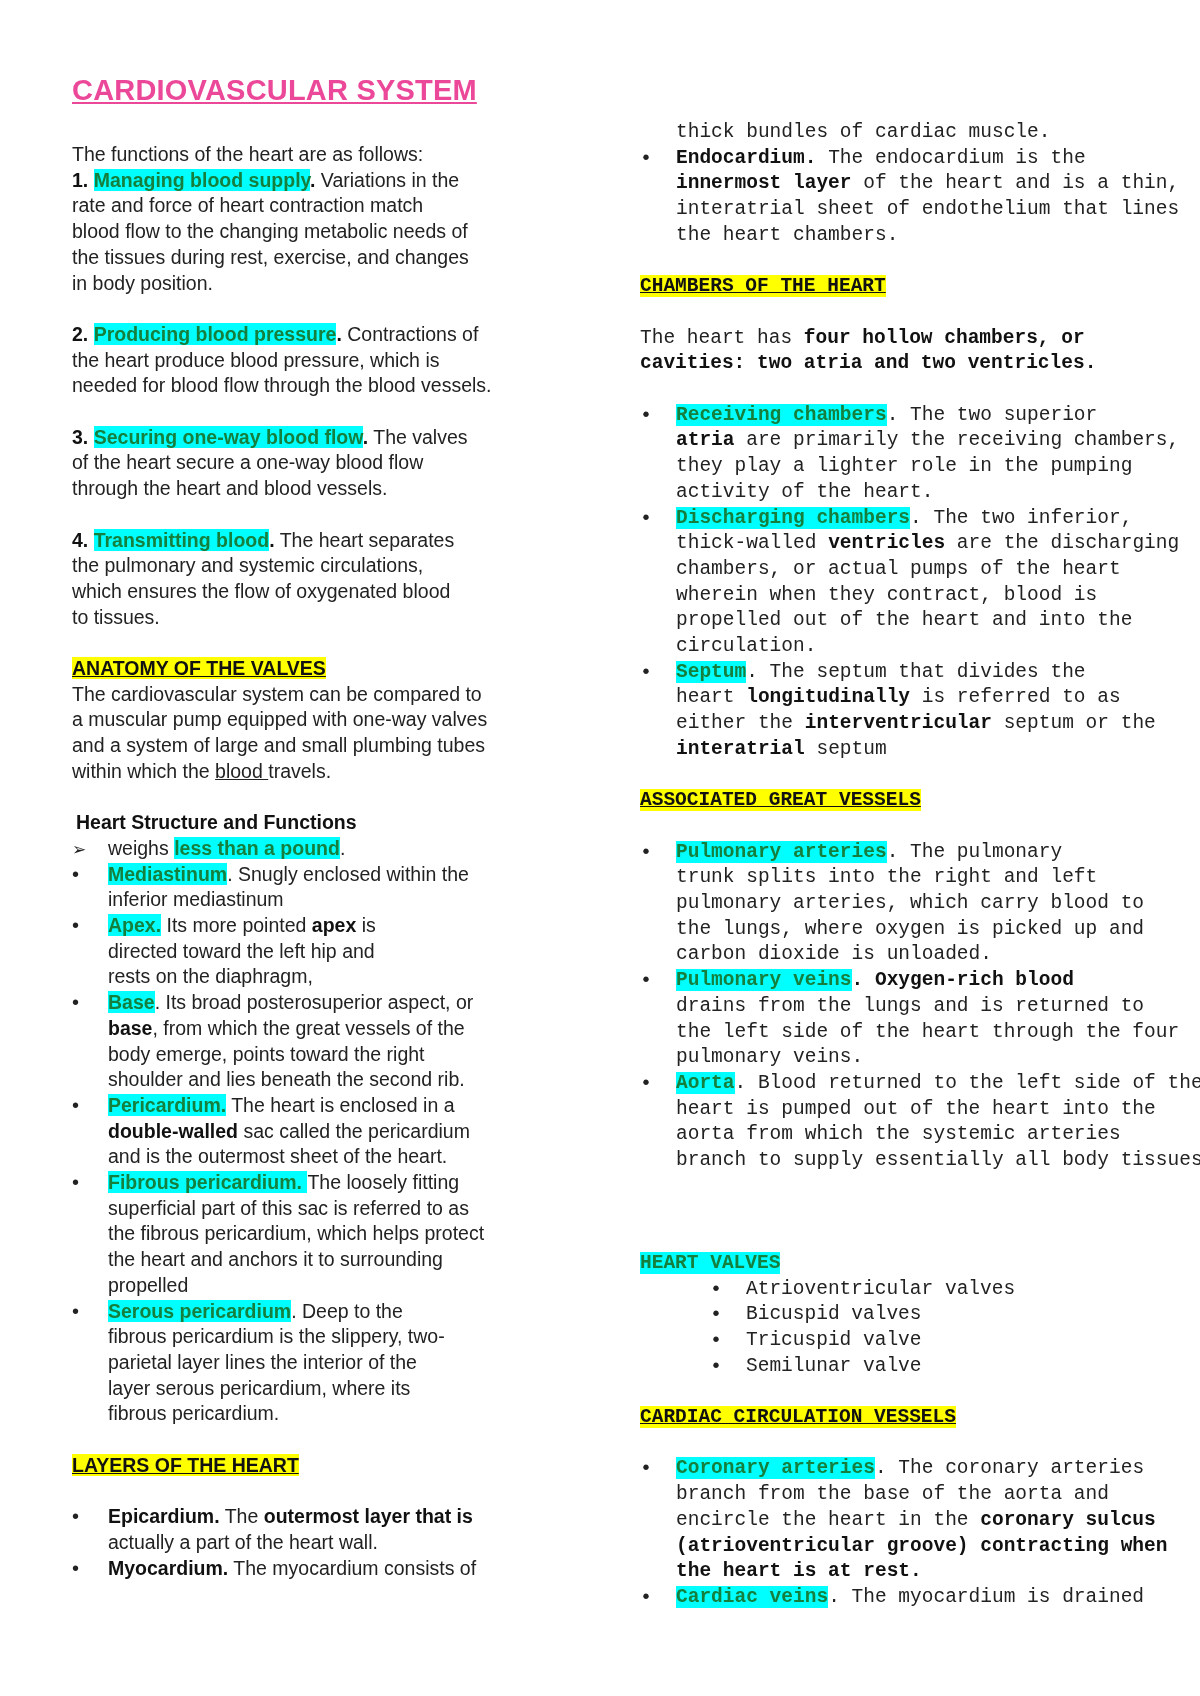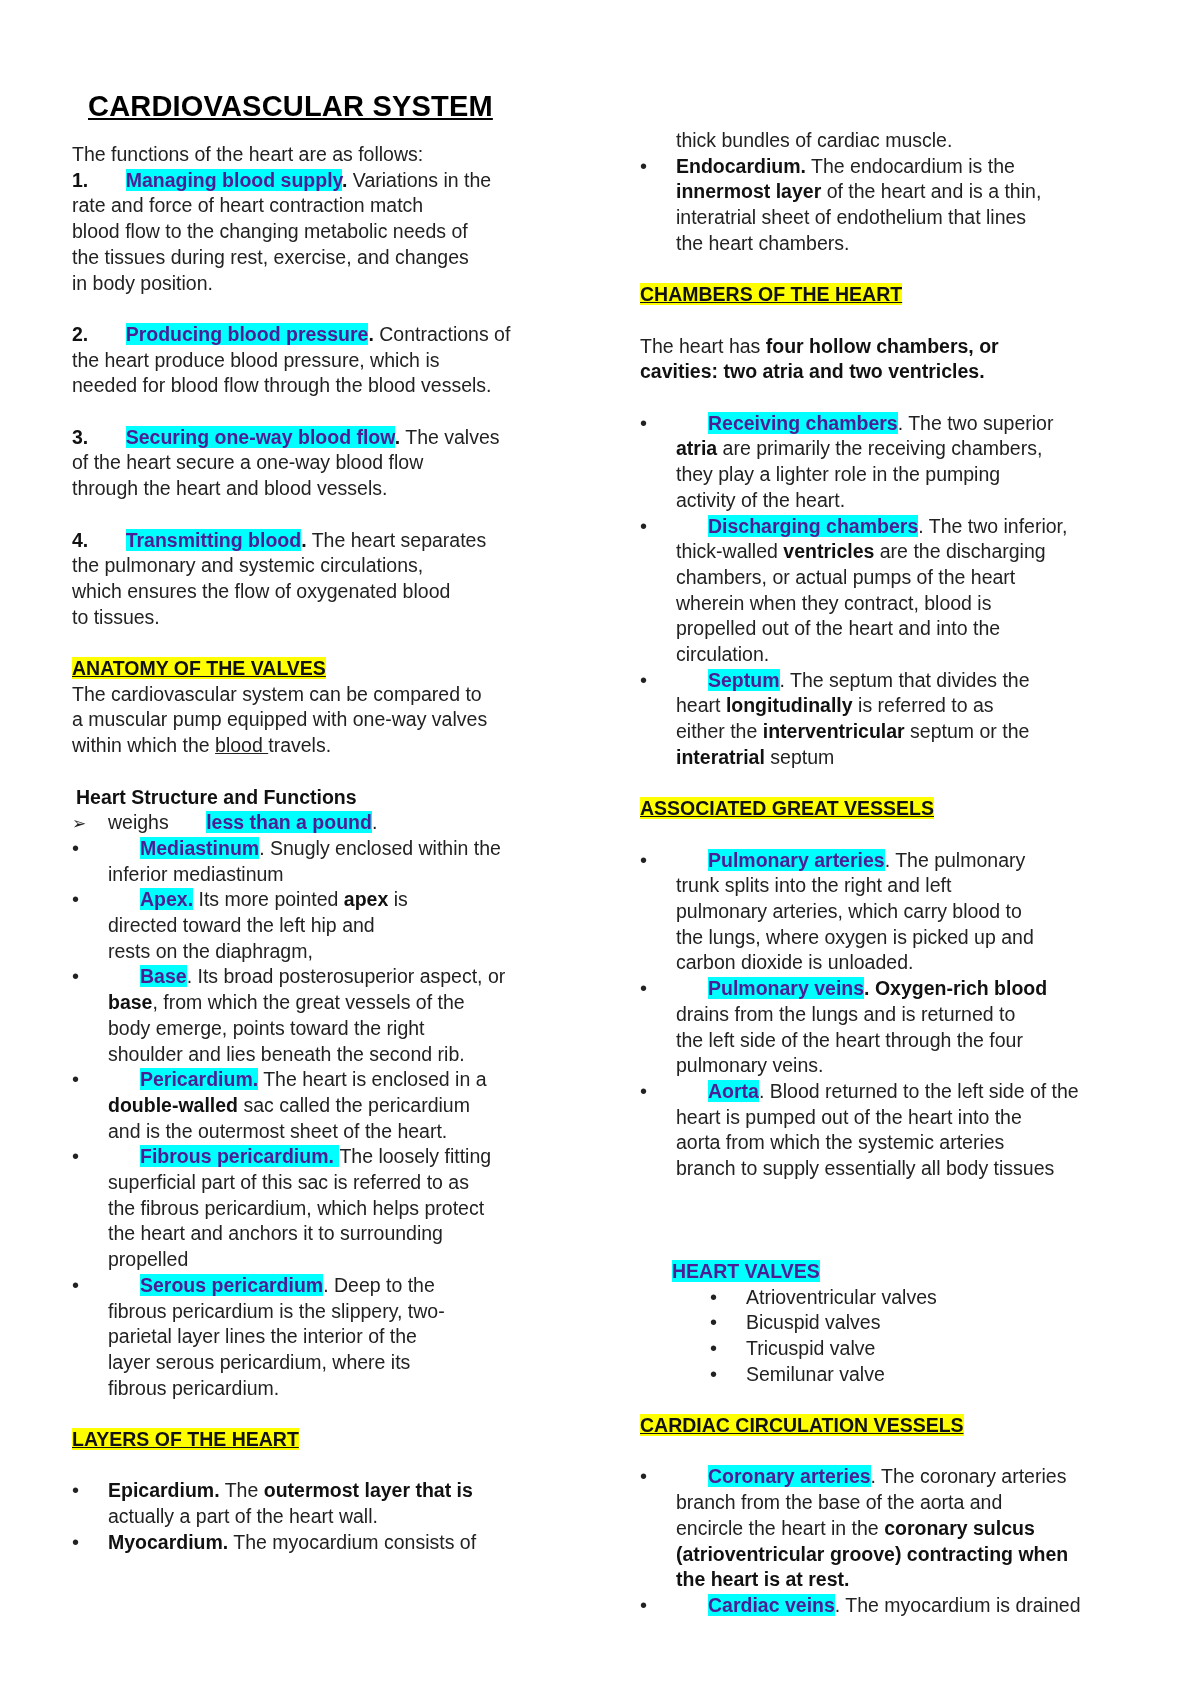--- a/index.html
+++ b/index.html
@@ -2,25 +2,25 @@
 <html><head>
 <meta charset="utf-8">
 <style>
   html, body { margin:0; padding:0; background:#ffffff; }
   body { width:1200px; height:1696px; position:relative; overflow:hidden;
          font-family:"Liberation Sans", sans-serif; color:#222; }
   .col { position:absolute; top:0; }
   .col-left { left:72px; width:500px; }
   .col-right { left:640px; width:520px; }
   .title { position:absolute; left:72px; top:74px; font-size:29px; font-weight:bold;
-           text-decoration:underline; color:#000000; letter-spacing:0.2px; margin:16px; }
+           text-decoration:underline; color:#ec4899; letter-spacing:0.2px; margin:0; }
   .line { font-size:19.5px; line-height:25.7px; white-space:nowrap; }
   .b { font-weight:bold; color:#111; }
   .hy { background:#ffff00; font-weight:bold; text-decoration:underline; color:#111;margin-top:18px; }
-  .hc { background:#00ffff; font-weight:bold; color:#4c1d95;margin-left:32px; }
+  .hc { background:#00ffff; font-weight:bold; color:#15803d; }
   .u { text-decoration:underline; }
   .gap { height:25.7px; }
   .item { position:relative; padding-left:36px; }
   .bullet { position:absolute; left:0; top:0; width:36px; font-size:19.5px; line-height:25.7px; }
   .dot::before { content:"\2022"; font-size:20px; }
   .arrow::before { content:"\27A2"; font-size:17px; }
   .sub { padding-left:106px; }
   .sub .bullet { left:70px; }
 </style>
 </head>
@@ -55,20 +55,21 @@
     <div class="line"><span class="b">4.</span> <span class="hc">Transmitting blood</span><span class="b">.</span> <span>The heart separates</span></div>
     <div class="line">the pulmonary and systemic circulations,</div>
     <div class="line">which ensures the flow of oxygenated blood</div>
     <div class="line">to tissues.</div>
   </div>
   <div class="gap"></div>
 
   <div class="line"><span class="hy">ANATOMY OF THE VALVES</span></div>
   <div class="line">The cardiovascular system can be compared to</div>
   <div class="line">a muscular pump equipped with one-way valves</div>
+  <div class="line">and a system of large and small plumbing tubes</div>
   <div class="line"><span>within which the </span><span class="u">blood </span><span>travels.</span></div>
   <div class="gap"></div>
 
   <div class="line b" style="padding-left:4px;">Heart Structure and Functions</div>
 
   <div class="item">
     <span class="bullet arrow"></span>
     <div class="line"><span>weighs </span><span class="hc">less than a pound</span><span>.</span></div>
   </div>
   <div class="item">
@@ -119,21 +120,21 @@
     <span class="bullet dot"></span>
     <div class="line"><span class="b">Epicardium.</span><span> The </span><span class="b">outermost layer that is</span></div>
     <div class="line">actually a part of the heart wall.</div>
   </div>
   <div class="item">
     <span class="bullet dot"></span>
     <div class="line"><span class="b">Myocardium.</span><span> The myocardium consists of</span></div>
   </div>
 </div>
 
-<div class="col col-right" style="top:128px;">
+<div class="col col-right" style="top:120px;font-family:Liberation Mono, monospace;">
   <div class="item">
       <div class="line">thick bundles of cardiac muscle.</div>
     </div>
   <div class="item">
     <span class="bullet dot"></span>
     <div class="line"><span class="b">Endocardium.</span><span> The endocardium is the</span></div>
     <div class="line"><span class="b">innermost layer</span><span> of the heart and is a thin,</span></div>
     <div class="line">interatrial sheet of endothelium that lines</div>
     <div class="line">the heart chambers.</div>
   </div>

